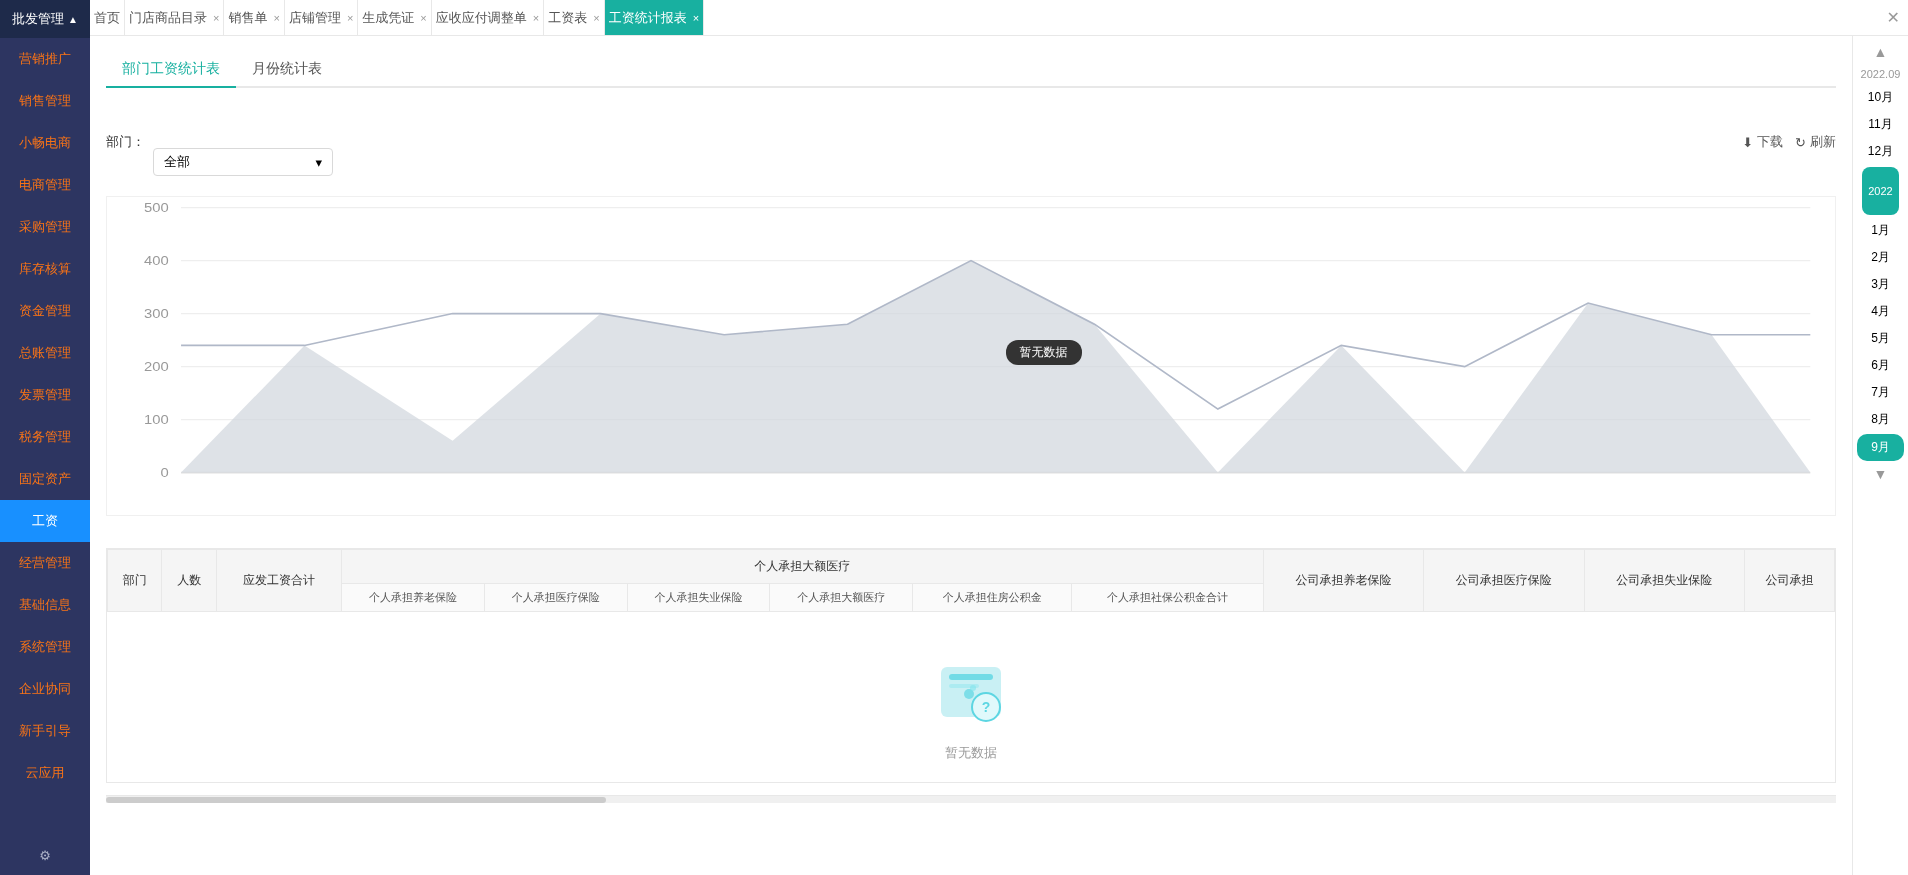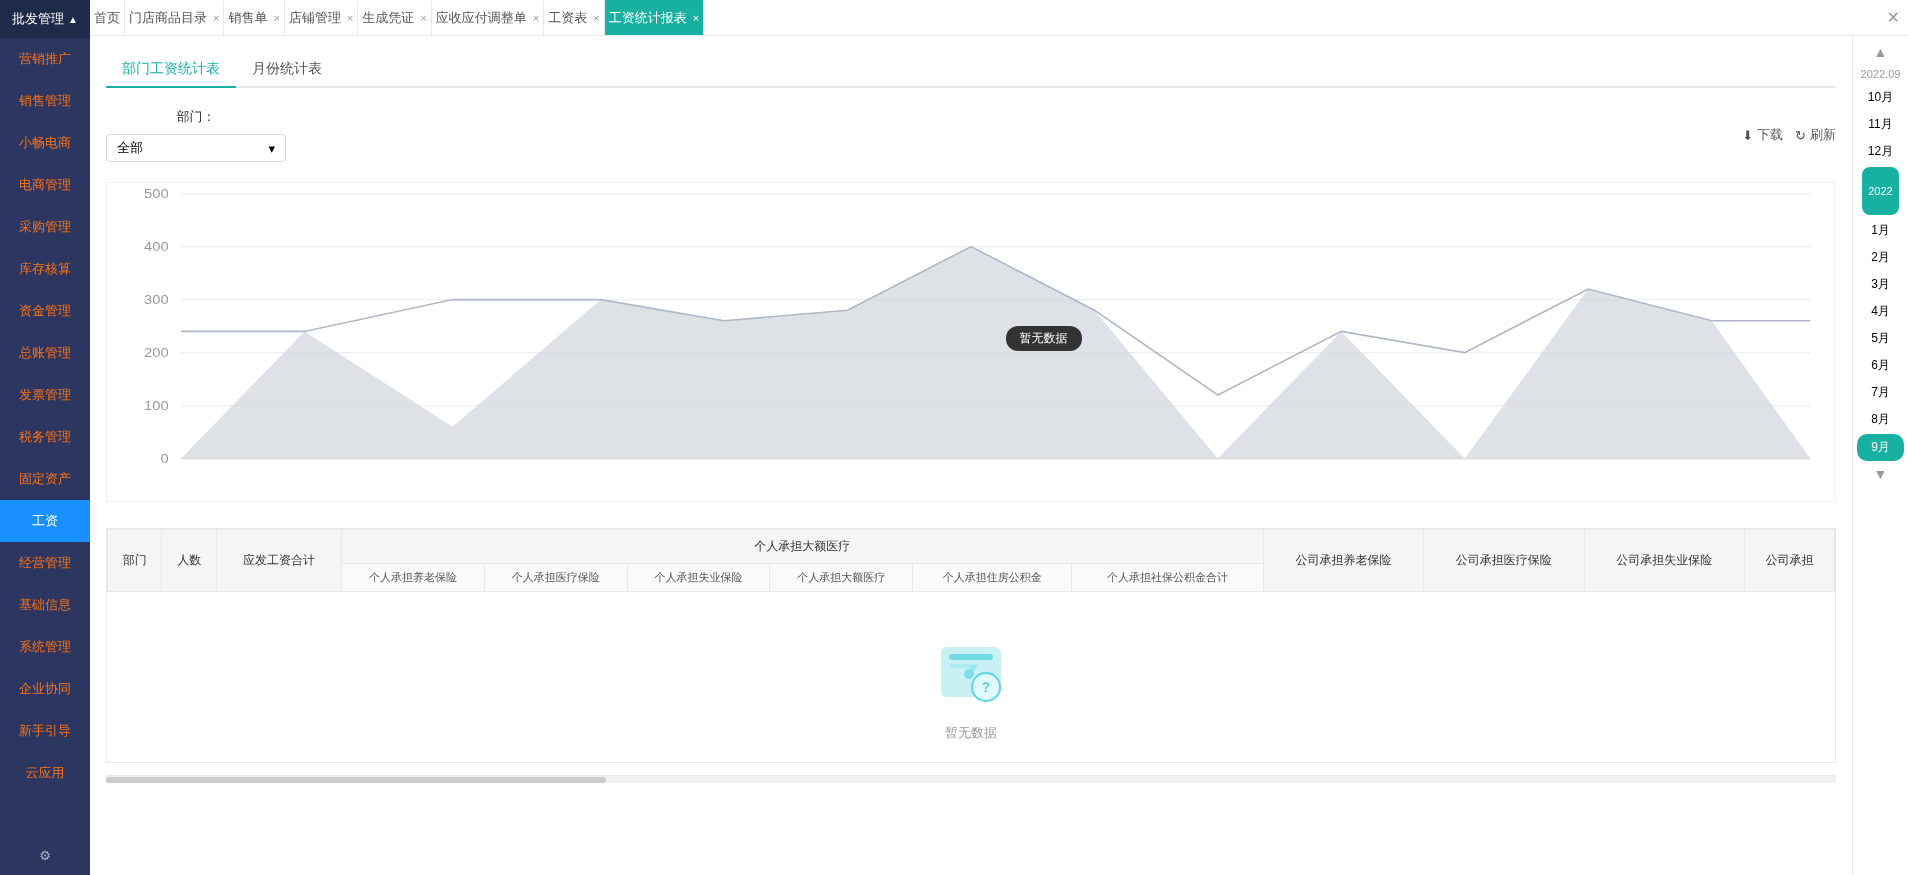--- a/index.html
+++ b/index.html
@@ -123,44 +123,45 @@
     }
     .sub-tab.active { color: #18b0a0; border-bottom-color: #18b0a0; text-align: center; }
 
     
     .toolbar {
       display: flex;
       align-items: center;
       justify-content: space-between;
       margin-bottom: 8px;
     }
-    .toolbar-left { display: flex; align-items: center; gap: 8px; flex-direction: column; }
+    .toolbar-left { display: flex; align-items: center; gap: 8px; }
     .toolbar-label { font-size: 13px; color: #333; }
     .dept-select {
       display: flex;
       align-items: center;
       border: 1px solid #d9d9d9;
       border-radius: 4px;
       padding: 4px 10px;
       width: 180px;
       justify-content: space-between;
       cursor: pointer;
       background: #fff;
       font-size: 13px;
+      margin-top: 40px;
     }
     .toolbar-right { display: flex; align-items: center; gap: 12px; font-size: 13px; color: #555; }
     .toolbar-btn { display: flex; align-items: center; gap: 4px; cursor: pointer; }
 
     
     .chart-area {
       position: relative;
       height: 320px;
       border: 1px solid #f0f0f0;
       background: #fff;
-      margin-bottom: 14px;
+      margin-bottom: 20px;
     }
     .chart-svg { width: 100%; height: 100%; }
 
     
     .chart-tooltip {
       position: absolute;
       background: #333;
       color: #fff;
       border-radius: 12px;
       padding: 4px 14px;

